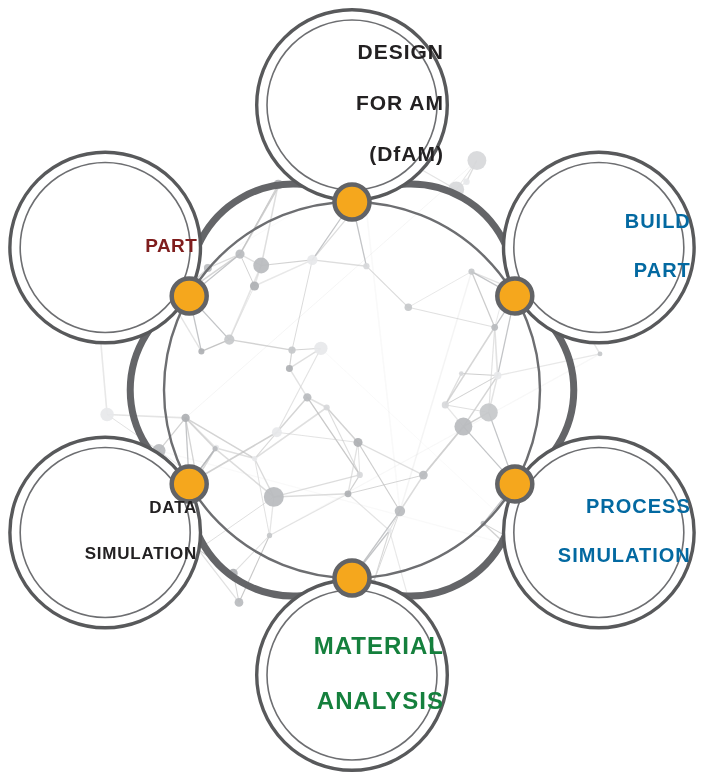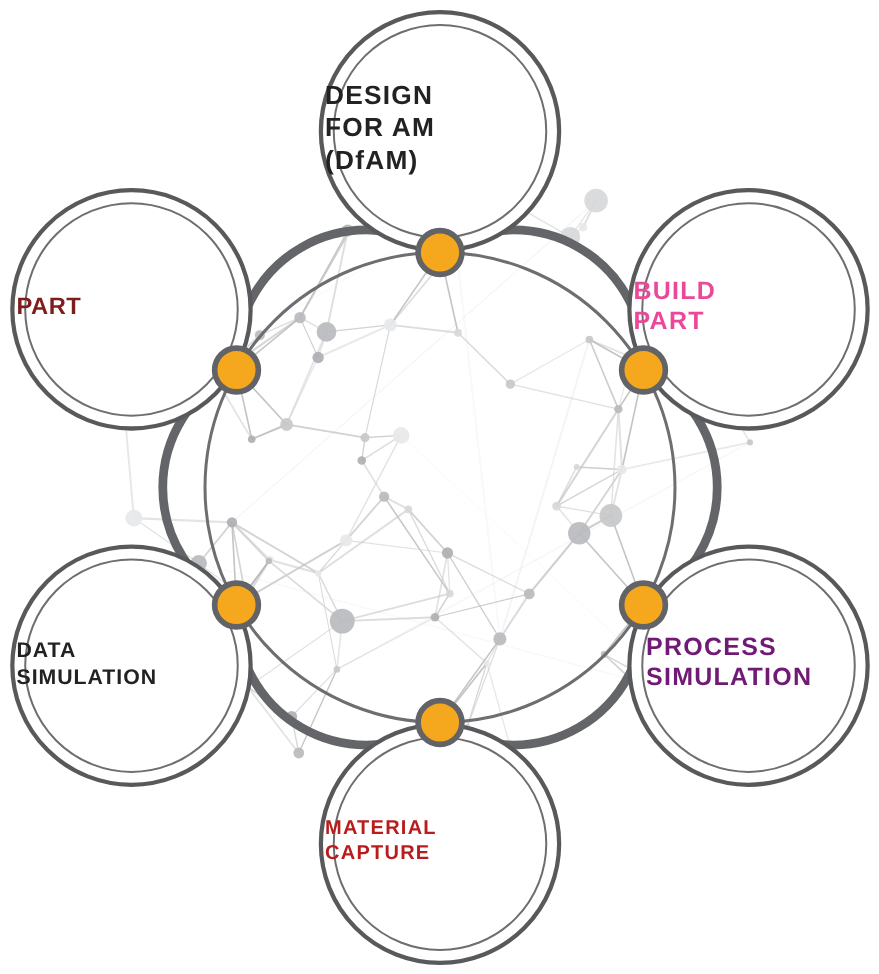--- a/index.html
+++ b/index.html
@@ -12,26 +12,27 @@
     overflow: hidden;
     font-family: "Liberation Sans", "DejaVu Sans", sans-serif;
   }
   #ring-svg { position: absolute; left: 0; top: 0; }
   .node-label {
     position: absolute;
     width: 184px;
     transform: translate(-50%, -50%);
     display: flex;
     flex-direction: column;
-    align-items: flex-start;
+    align-items: flex-end;
     text-align: center;
     font-weight: 700;
     line-height: 1.24;
     z-index: 3;
     pointer-events: none;
+    gap: 25px;
   }
   .node-label .ln { display: block; white-space: nowrap; }
 </style>
 </head>
 <body>
 
 <div id="canvas">
 
   <svg id="ring-svg" width="703" height="779" viewBox="0 0 703 779">
       <g>
@@ -292,31 +293,31 @@
         <circle cx="189.2" cy="484.0" r="17.5" fill="#F5A71D" stroke="#626366" stroke-width="4.5"></circle>
         <circle cx="189.2" cy="296.0" r="17.5" fill="#F5A71D" stroke="#626366" stroke-width="4.5"></circle>
       </g>
     </svg>
 
   <div class="node-label" style="left: 352px; top: 103px; font-size: 21px; letter-spacing: 1px; color: rgb(35, 33, 34);">
     <span class="ln">DESIGN</span>
     <span class="ln">FOR AM</span>
     <span class="ln">(DfAM)</span>
   </div>
-  <div class="node-label" style="left: 598.817px; top: 245.5px; font-size: 20px; letter-spacing: 1px; color: #ec4899;">
+  <div class="node-label" style="left: 598.817px; top: 245.5px; font-size: 20px; letter-spacing: 1px; color: #0369a1;">
     <span class="ln">BUILD</span>
     <span class="ln">PART</span>
   </div>
-  <div class="node-label" style="left: 598.817px; top: 530.5px; font-size: 20px; letter-spacing: 1px; color: #701a75; margin-left: 10px;">
+  <div class="node-label" style="left: 598.817px; top: 530.5px; font-size: 20px; letter-spacing: 1px; color: #0369a1;">
     <span class="ln">PROCESS</span>
     <span class="ln">SIMULATION</span>
   </div>
-  <div class="node-label" style="left: 352px; top: 673px; font-size: 16px; letter-spacing: 1px; color: #b91c1c;">
+  <div class="node-label" style="left: 352px; top: 673px; font-size: 24px; letter-spacing: 1px; color: #15803d;">
     <span class="ln">MATERIAL</span>
-    <span class="ln">CAPTURE</span>
+    <span class="ln">ANALYSIS</span>
   </div>
   <div class="node-label" style="left: 105.183px; top: 530.5px; font-size: 17px; letter-spacing: 0.8px; color: rgb(35, 33, 34);">
     <span class="ln">DATA</span>
     <span class="ln">SIMULATION</span>
   </div>
   <div class="node-label" style="left: 105.183px; top: 245.5px; font-size: 19px; letter-spacing: 0.4px; color: #7f1d1d;">
     <span class="ln">PART</span>
   </div>
 
 </div>

